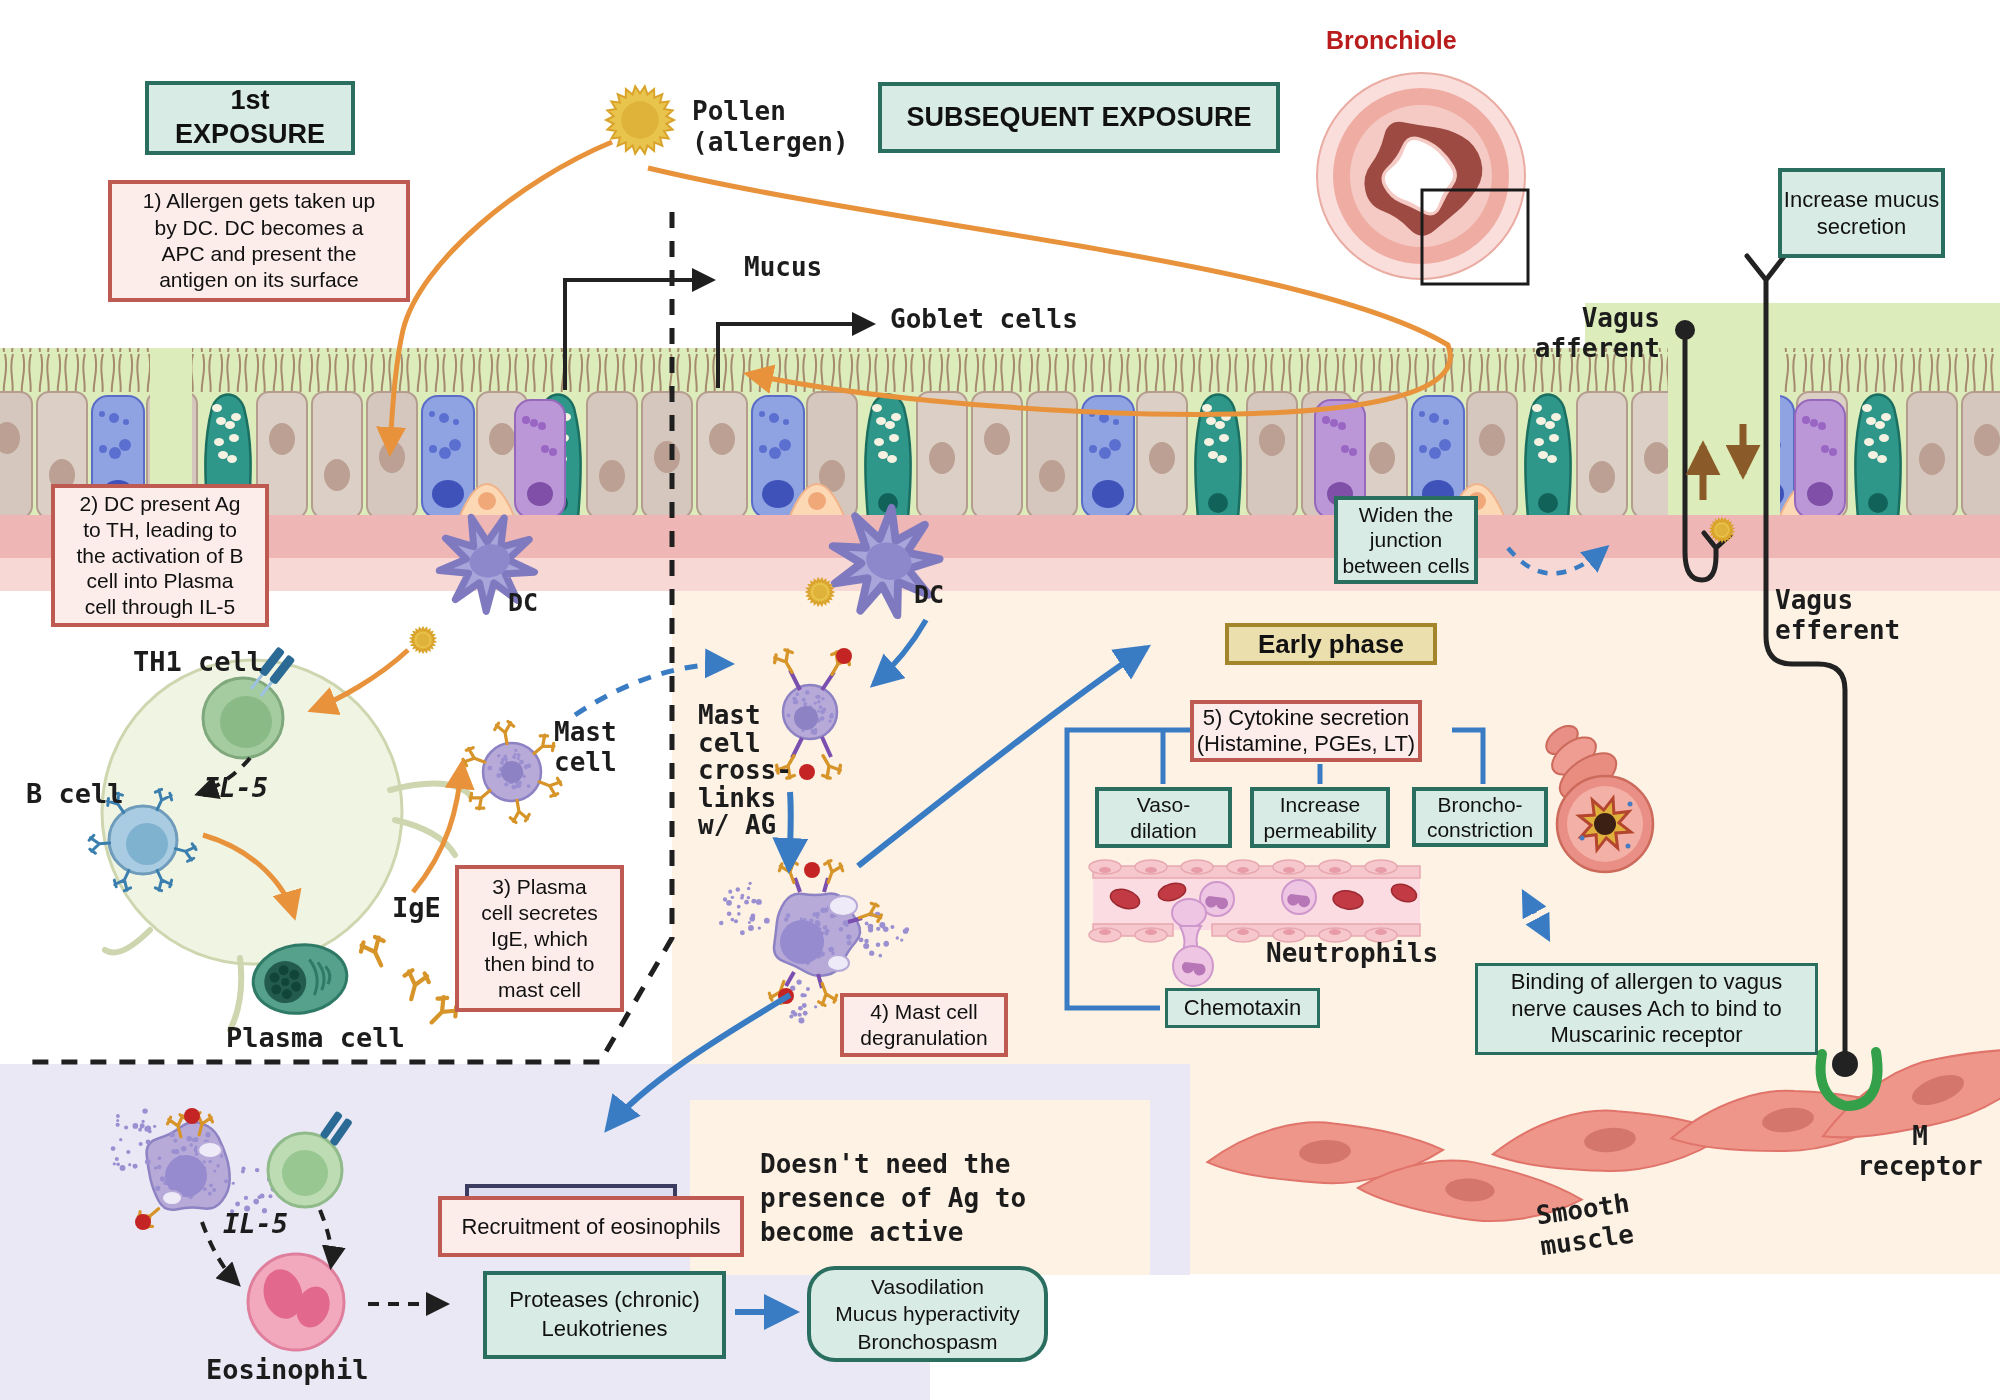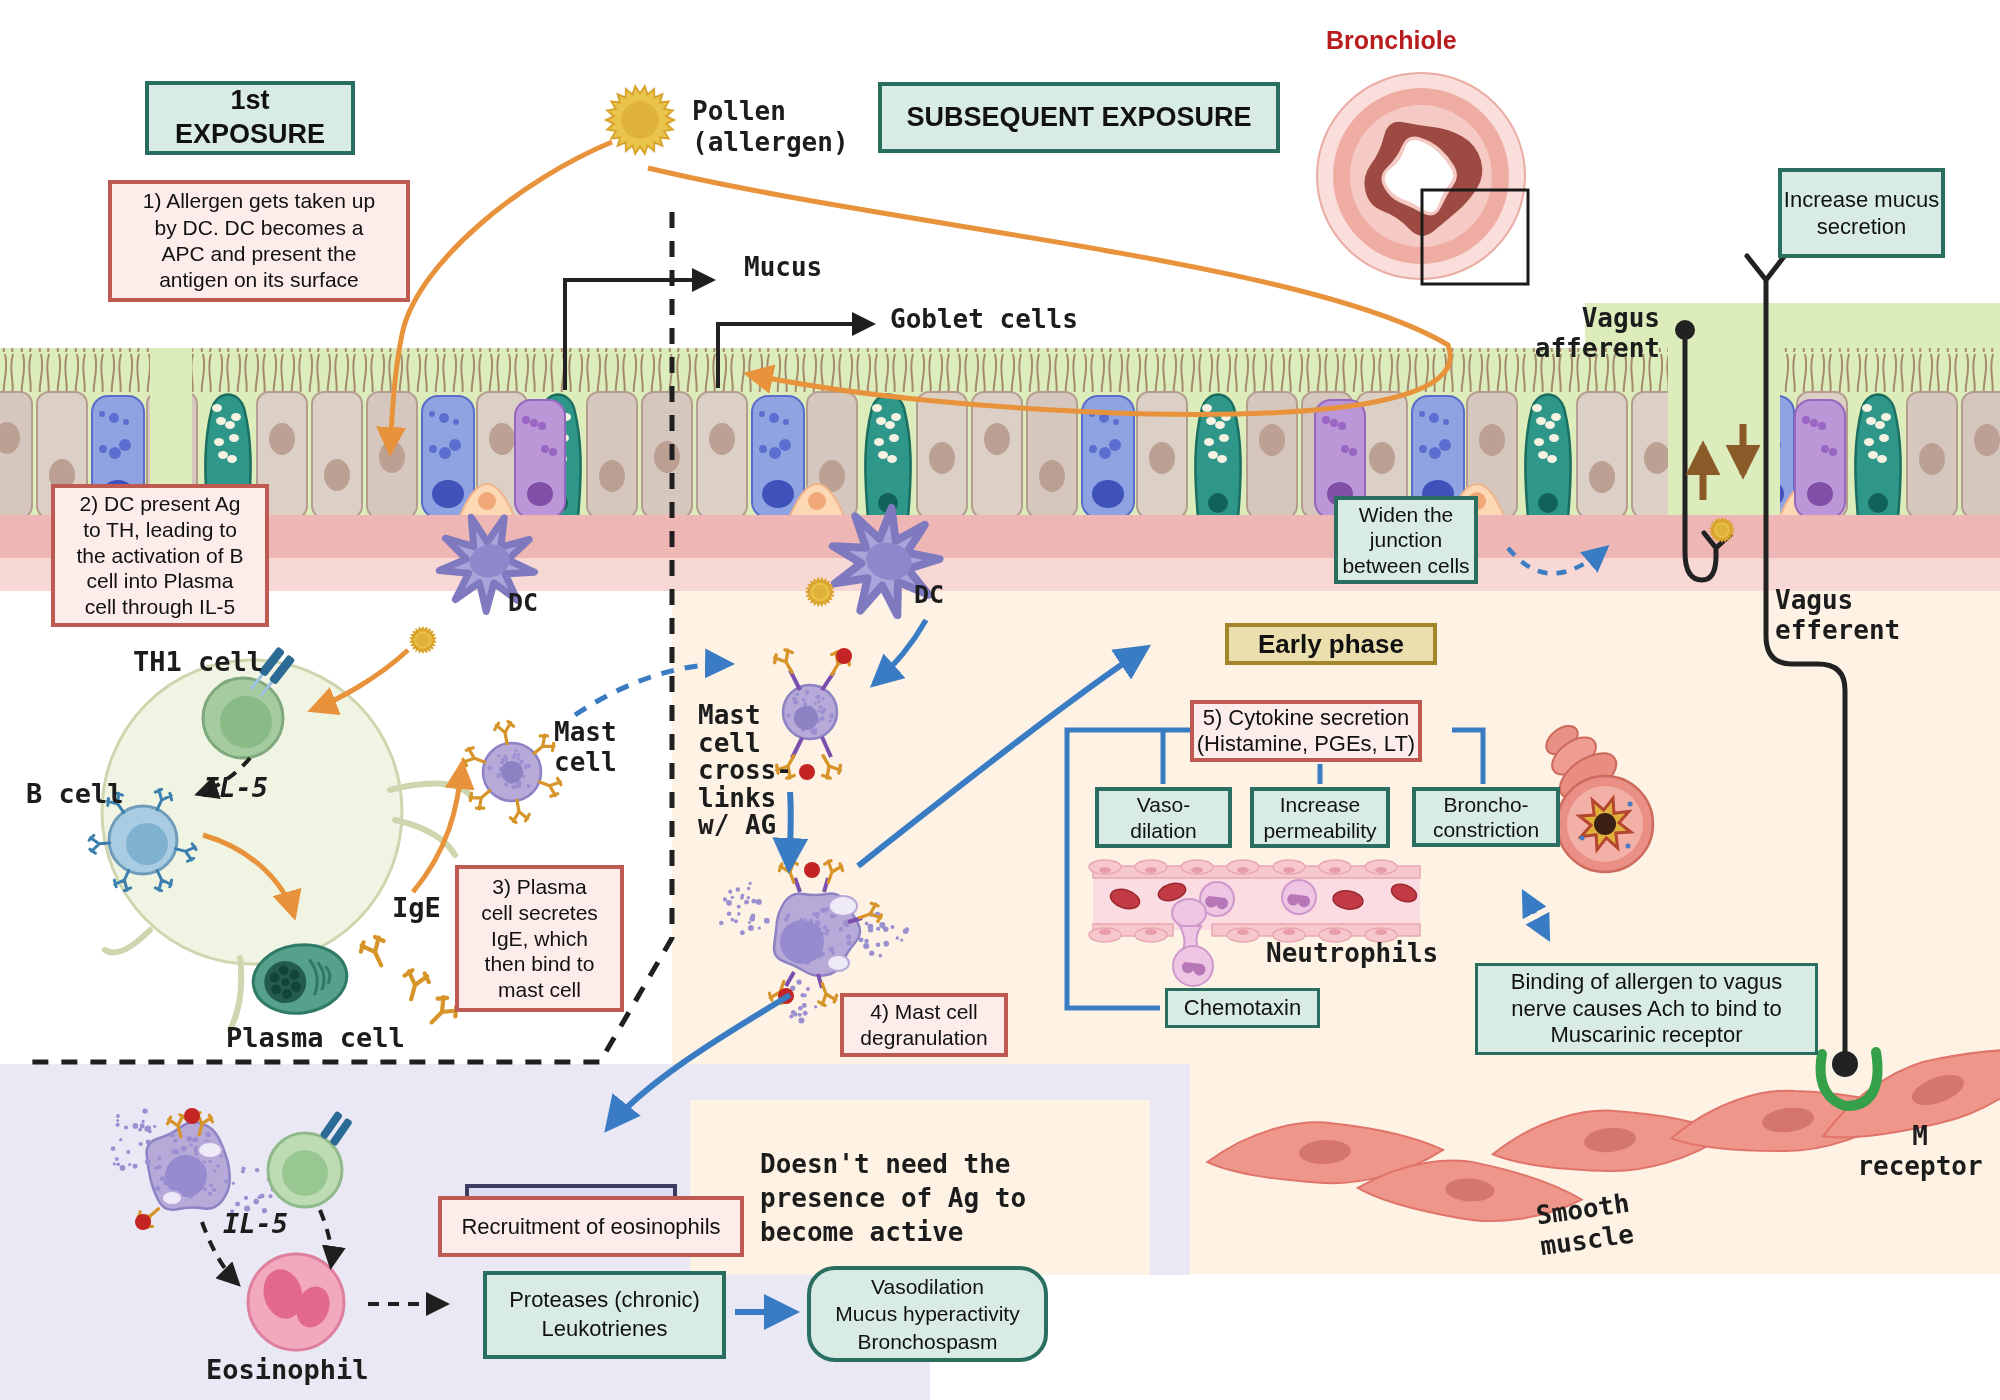--- a/index.html
+++ b/index.html
@@ -969,21 +969,21 @@
 <div class="box box-teal" style="left:1290px;top:496px;width:144px;height:88px;font-size:21px;line-height:1.22;margin-left:44px;">Widen the
 junction
 between cells</div>
 <div class="box box-khaki hdr" style="left:1225px;top:623px;width:212px;height:42px;font-size:26px;">Early phase</div>
 <div class="box box-pink" style="left:1190px;top:700px;width:232px;height:62px;font-size:22px;line-height:1.2;">5) Cytokine secretion
 (Histamine, PGEs, LT)</div>
 <div class="box box-teal" style="left:1095px;top:787px;width:137px;height:61px;font-size:21px;line-height:1.2;">Vaso-
 dilation</div>
 <div class="box box-teal" style="left:1250px;top:787px;width:140px;height:61px;font-size:21px;line-height:1.2;">Increase
 permeability</div>
-<div class="box box-teal" style="left:1412px;top:787px;width:148px;height:60px;font-size:21px;line-height:1.2;">Broncho-
+<div class="box box-teal" style="left:1412px;top:787px;width:136px;height:60px;font-size:21px;line-height:1.2;">Broncho-
 constriction</div>
 <div class="lbl mono" style="left:1266px;top:938px;font-size:26px;">Neutrophils</div>
 <div class="box box-teal" style="left:1165px;top:988px;width:155px;height:40px;font-size:22px;border-width:3px;">Chemotaxin</div>
 <div class="box box-teal" style="left:1475px;top:963px;width:343px;height:92px;font-size:22px;line-height:1.22;border-width:3px;">Binding of allergen to vagus
 nerve causes Ach to bind to
 Muscarinic receptor</div>
 
 <div class="lbl mono" style="left:1500px;top:304px;width:160px;font-size:26px;line-height:1.15;text-align:right;">Vagus
 afferent</div>
 <div class="lbl mono" style="left:1775px;top:586px;font-size:26px;line-height:1.15;">Vagus

